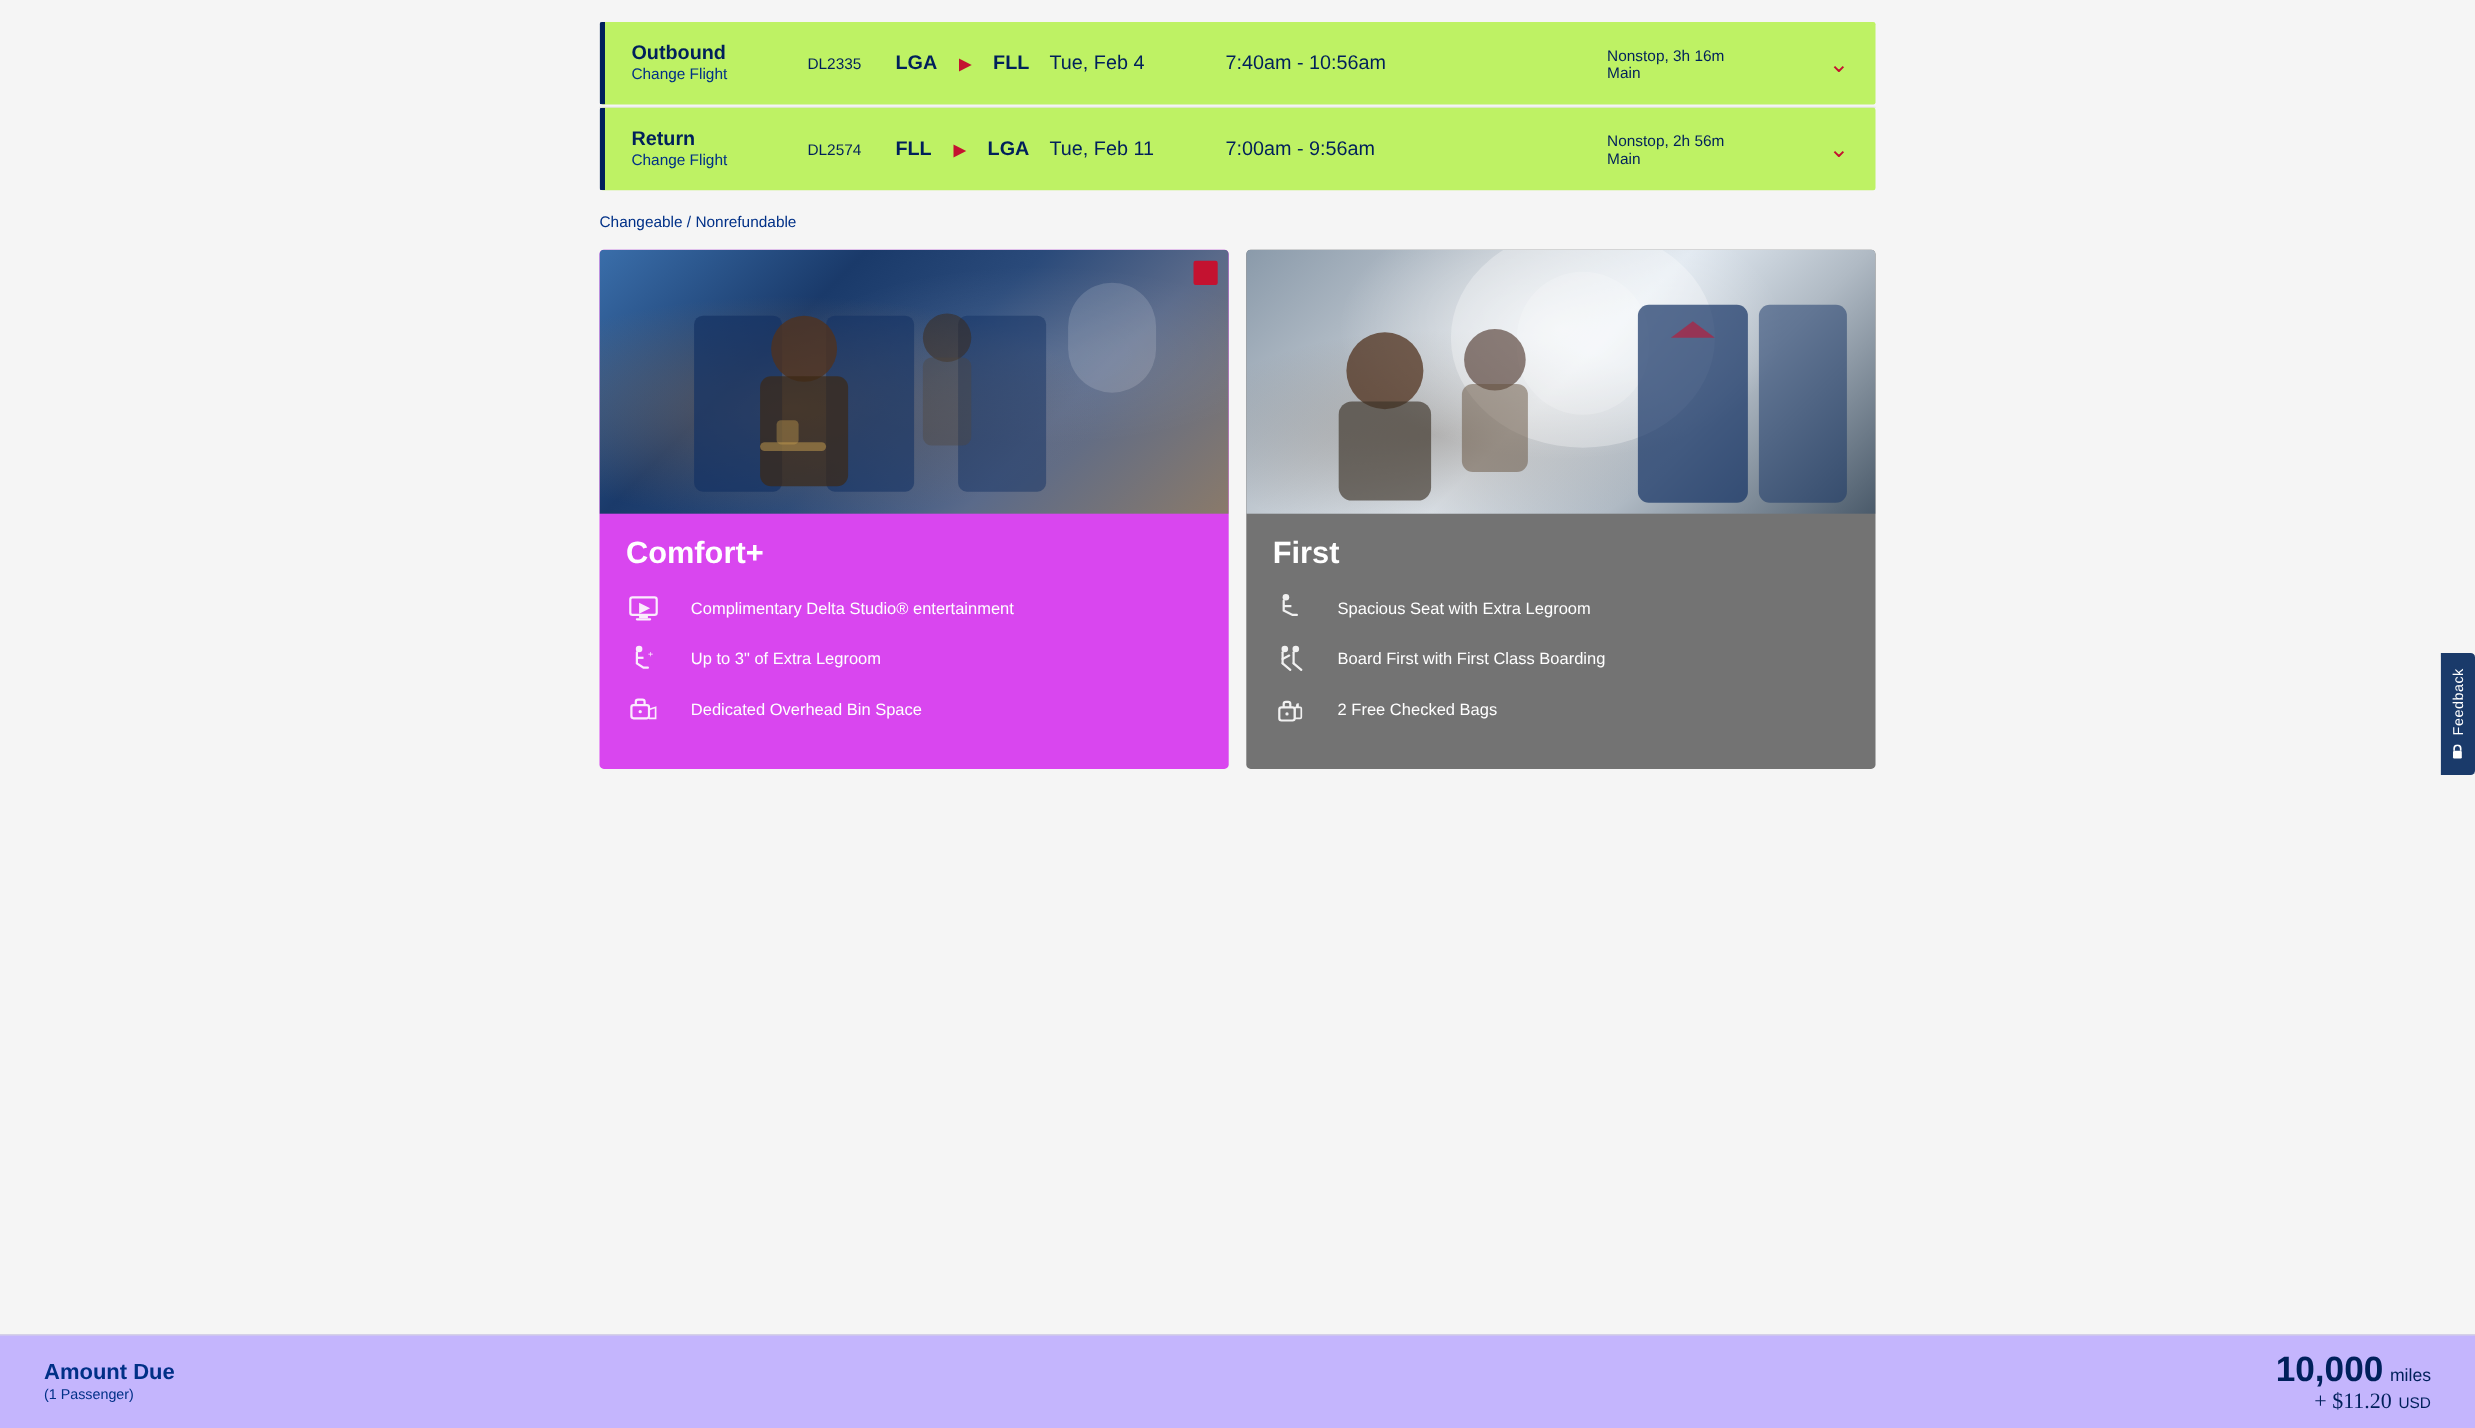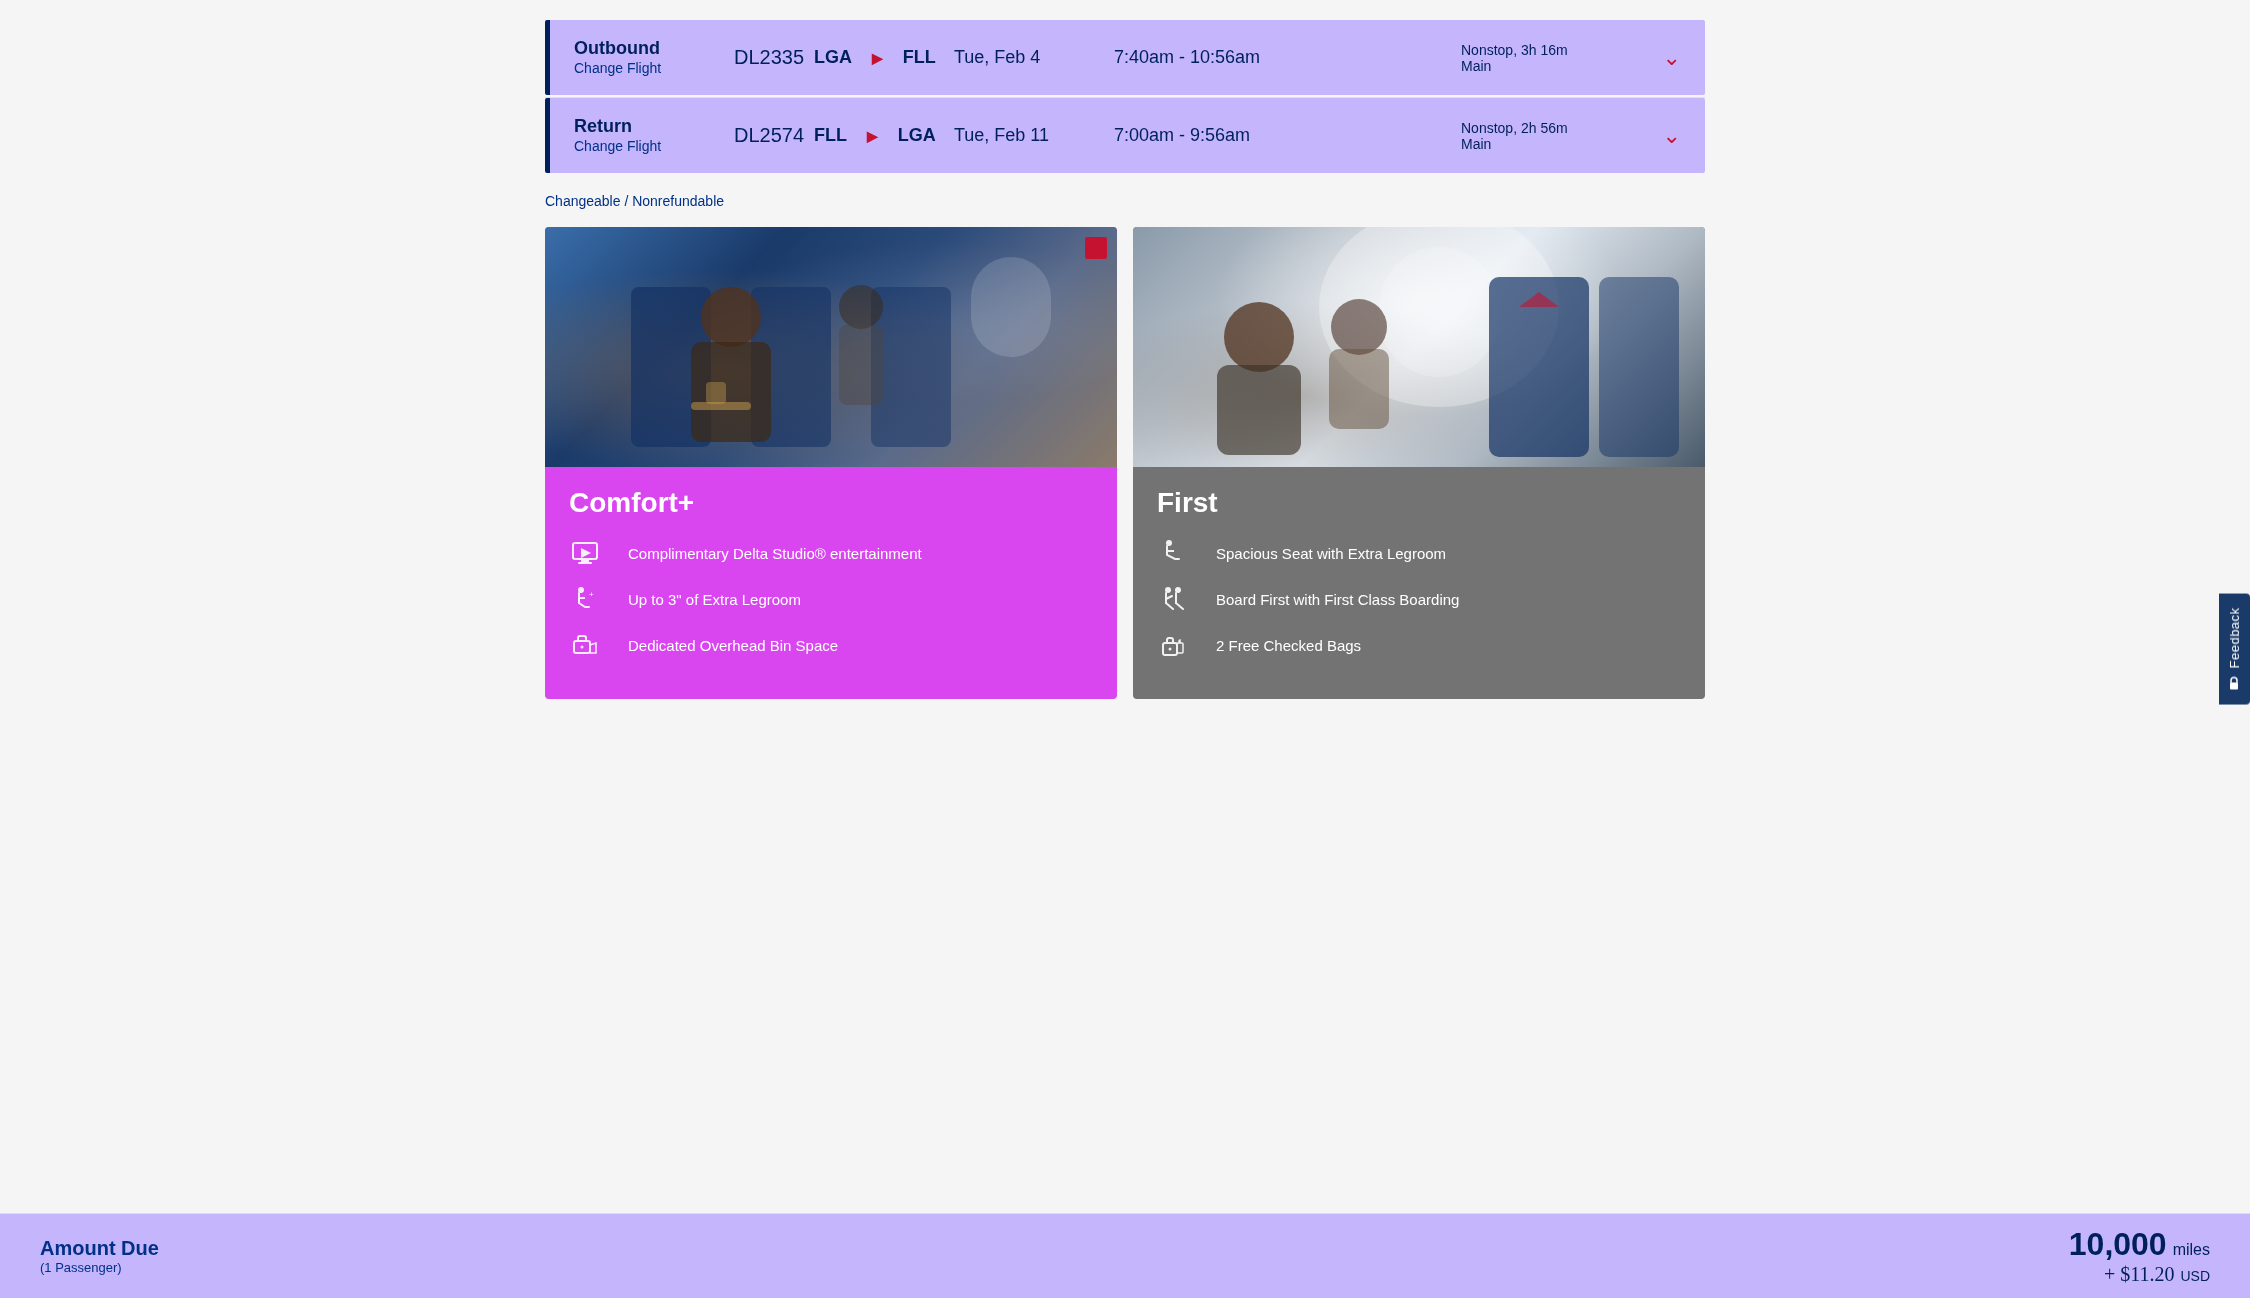--- a/index.html
+++ b/index.html
@@ -10,21 +10,21 @@
     }
     .page-container {
       max-width: 1200px;
       margin: 0 auto;
       padding: 20px 20px 80px 20px;
       background: #f5f5f5;
     }
 
     
     .flight-row {
-      background: #c4b5fd;
+      background: #bef264;
       border-left: 5px solid #00205b;
       margin-bottom: 2px;
       display: flex;
       align-items: center;
       padding: 18px 24px;
       border-radius: 2px;
     }
     .flight-label-col {
       width: 160px;
       flex-shrink: 0;
@@ -35,21 +35,21 @@
       color: #00205b;
     }
     .change-flight-link {
       font-size: 14px;
       color: #003087;
       text-decoration: none;
       cursor: pointer;
     }
     .flight-number {
       width: 80px;
-      font-size: 20px;
+      font-size: 14px;
       color: #00205b;
       flex-shrink: 0;
     }
     .flight-route {
       width: 120px;
       font-size: 18px;
       font-weight: bold;
       color: #00205b;
       flex-shrink: 0;
       display: flex;

